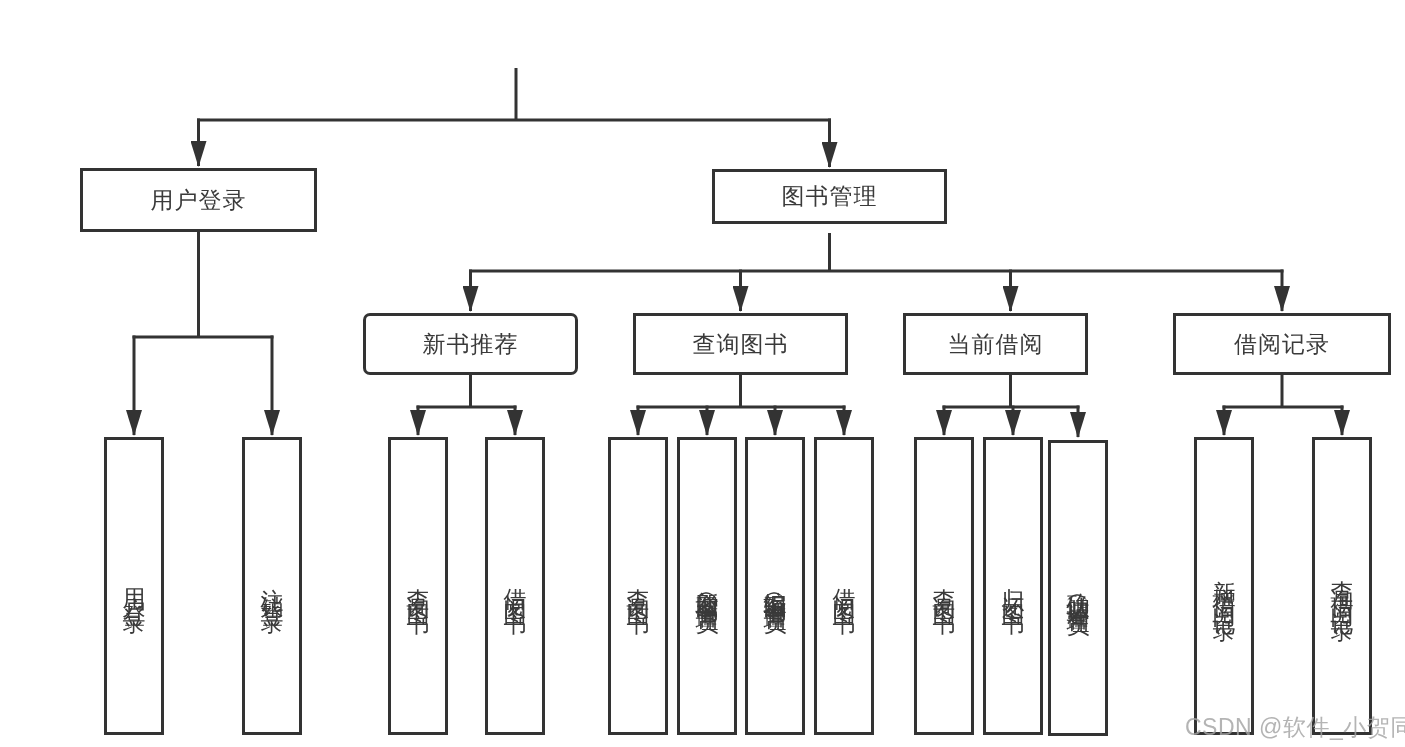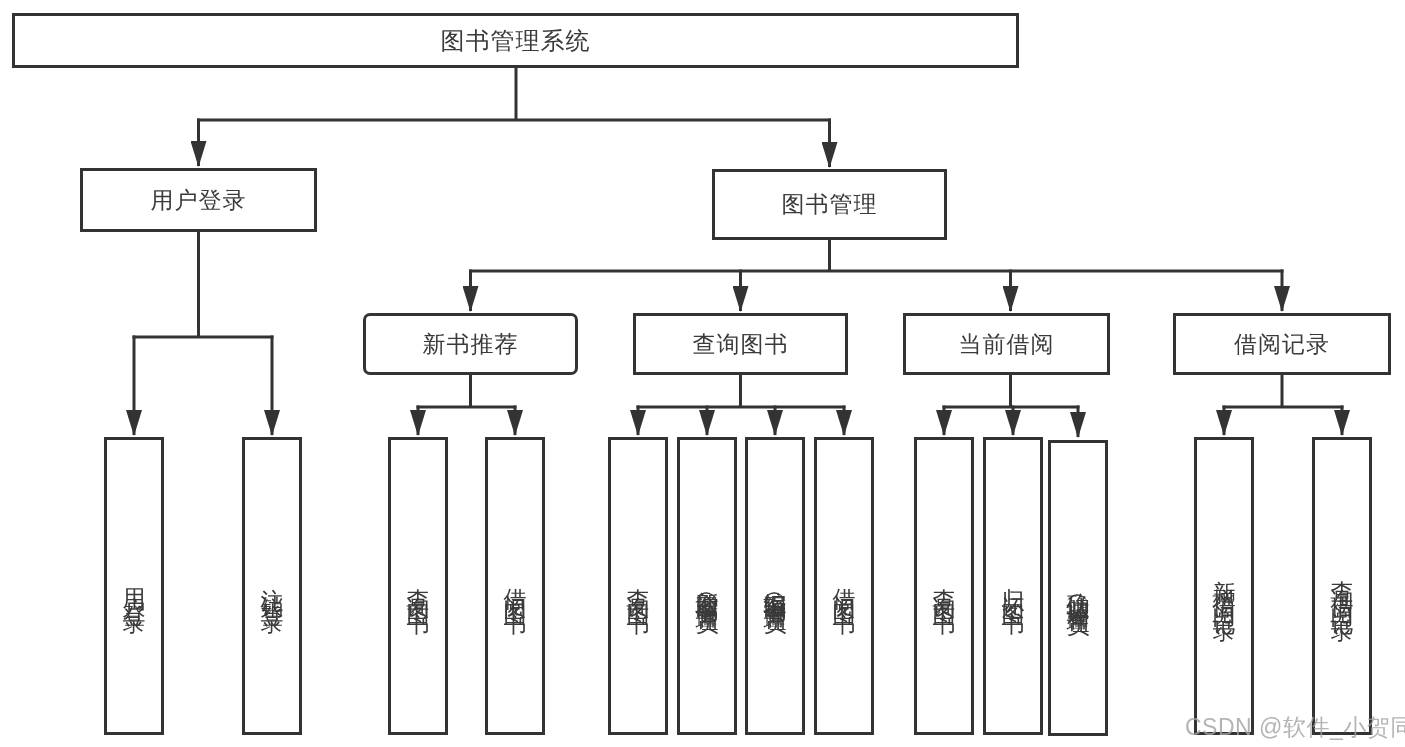--- a/index.html
+++ b/index.html
@@ -103,28 +103,27 @@
       <path d="M1013,405.5 V435" marker-end="url(#arw)"></path>
       <path d="M1078,405.5 V437" marker-end="url(#arw)"></path>
 
       <path d="M1282,375 V407"></path>
       <path d="M1222.5,407 H1343.5"></path>
       <path d="M1224,405.5 V435" marker-end="url(#arw)"></path>
       <path d="M1342,405.5 V435" marker-end="url(#arw)"></path>
     </g>
   </svg>
 
-  <div class="node h root" style="left:12px; top:13px; width:1007px; height:55px;">图书管理系统</div>
 
   <div class="node h" style="left:80px; top:168px; width:237px; height:64px;">用户登录</div>
-  <div class="node h" style="left:712px; top:169px; width:235px; height:71px;">图书管理</div>
+  <div class="node h" style="left:712px; top:169px; width:235px; height:55px;">图书管理</div>
 
   <div class="node h" style="left:363px; top:313px; width:215px; height:62px;border-radius:7px;">新书推荐</div>
   <div class="node h" style="left:633px; top:313px; width:215px; height:62px;">查询图书</div>
-  <div class="node h" style="left:903px; top:313px; width:207px; height:62px;">当前借阅</div>
+  <div class="node h" style="left:903px; top:313px; width:185px; height:62px;">当前借阅</div>
   <div class="node h" style="left:1173px; top:313px; width:218px; height:62px;">借阅记录</div>
 
   <div class="node v s" style="left:104px; top:437px; width:60px; height:298px;">用户登录</div>
   <div class="node v s" style="left:242px; top:437px; width:60px; height:298px;">注销登录</div>
 
   <div class="node v s" style="left:388px; top:437px; width:60px; height:298px;">查询图书</div>
   <div class="node v s" style="left:485px; top:437px; width:60px; height:298px;">借阅图书</div>
 
   <div class="node v s" style="left:608px; top:437px; width:60px; height:298px;">查询图书</div>
   <div class="node v l" style="left:677px; top:437px; width:60px; height:298px;">新增图书（管理员）</div>

